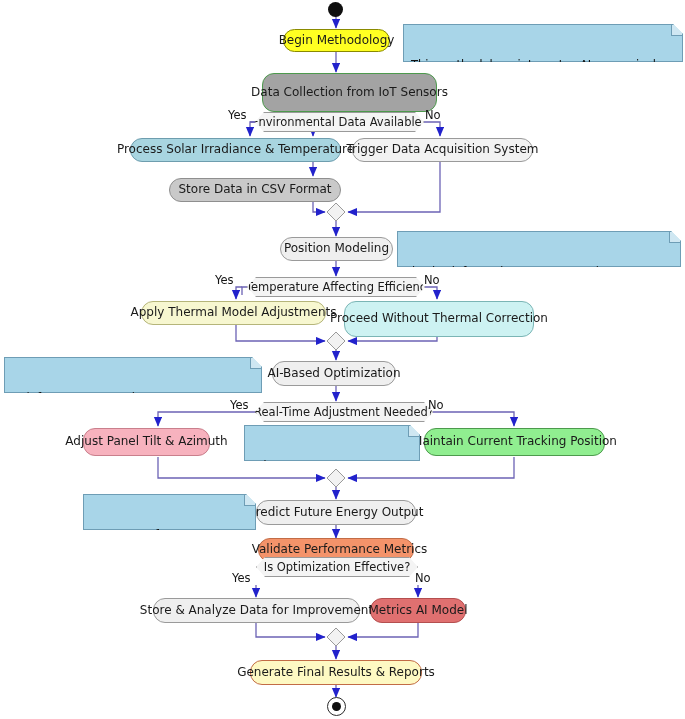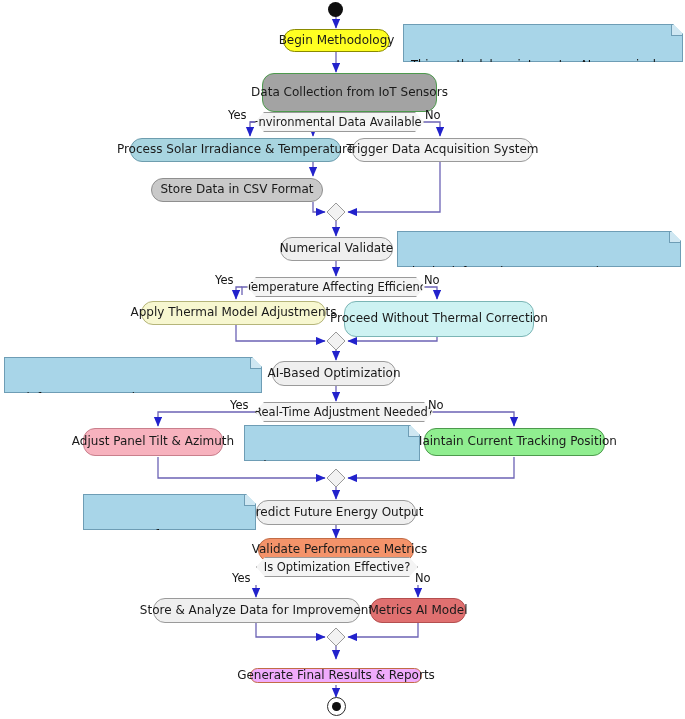--- a/index.html
+++ b/index.html
@@ -193,43 +193,43 @@
     </div>
 
   <div class="node" style="left:283px; top:29px; width:107px; height:23px; background:#ffff22; border-color:#8a8a00;">Begin Methodology</div>
 
   <div class="node" style="left:262px; top:73px; width:175px; height:39px; background:#a3a3a3; border-color:#4d9a4d;">Data Collection from IoT Sensors</div>
 
   <div class="node" style="left:130px; top:138px; width:211px; height:24px; background:#a8d5e0; border-color:#6e9dae;">Process Solar Irradiance &amp; Temperature</div>
 
   <div class="node" style="left:352px; top:138px; width:181px; height:24px; background:#f2f2f2; border-color:#9a9a9a;">Trigger Data Acquisition System</div>
 
-  <div class="node" style="left:151px; top:178px; width:172px; height:24px; background:#c9c9c9; border-color:#8f8f8f;">Store Data in CSV Format</div>
-
-  <div class="node" style="left:280px; top:237px; width:113px; height:24px; background:#efefef; border-color:#9a9a9a;">Numerical Validate</div>
+  <div class="node" style="left:169px; top:178px; width:172px; height:24px; background:#c9c9c9; border-color:#8f8f8f;">Store Data in CSV Format</div>
+
+  <div class="node" style="left:280px; top:237px; width:113px; height:24px; background:#efefef; border-color:#9a9a9a;">Position Modeling</div>
 
   <div class="node" style="left:141px; top:301px; width:185px; height:24px; background:#f7f7d0; border-color:#b5b57a;">Apply Thermal Model Adjustments</div>
 
   <div class="node" style="left:344px; top:301px; width:190px; height:36px; background:#cdf2f2; border-color:#7bb5b5;">Proceed Without Thermal Correction</div>
 
   <div class="node" style="left:272px; top:361px; width:124px; height:25px; background:#efefef; border-color:#9a9a9a;">AI-Based Optimization</div>
 
-  <div class="node" style="left:83px; top:428px; width:140px; height:28px; background:#f7b2be; border-color:#c97f8c;">Adjust Panel Tilt &amp; Azimuth</div>
+  <div class="node" style="left:83px; top:428px; width:127px; height:28px; background:#f7b2be; border-color:#c97f8c;">Adjust Panel Tilt &amp; Azimuth</div>
 
   <div class="node" style="left:424px; top:428px; width:181px; height:28px; background:#90ee90; border-color:#4d9a4d;">Maintain Current Tracking Position</div>
 
   <div class="node" style="left:256px; top:500px; width:160px; height:25px; background:#efefef; border-color:#9a9a9a;">Predict Future Energy Output</div>
 
   <div class="node" style="left:258px; top:538px; width:156px; height:24px; background:#f4936a; border-color:#c26c46;padding-left:16px;">Validate Performance Metrics</div>
 
   <div class="node" style="left:153px; top:598px; width:207px; height:25px; background:#efefef; border-color:#9a9a9a;">Store &amp; Analyze Data for Improvement</div>
 
   <div class="node" style="left:370px; top:598px; width:96px; height:25px; background:#e07070; border-color:#b44f4f;">Metrics AI Model</div>
 
-  <div class="node" style="left:250px; top:660px; width:172px; height:15px; background:#f0abfc; border-color:#c26c46;margin-top:8px;">Generate Final Results &amp; Reports</div>
+  <div class="node" style="left:250px; top:660px; width:172px; height:25px; background:#fef9c3; border-color:#c26c46;">Generate Final Results &amp; Reports</div>
 
   <div class="decision" style="left:255px; top:112px; width:169px; height:20px;">Environmental Data Available?</div>
   <div class="edge-label" style="left:228px; top:108px;">Yes</div>
   <div class="edge-label" style="left:425px; top:108px;">No</div>
 
   <div class="decision" style="left:247px; top:277px; width:178px; height:20px;">Is Temperature Affecting Efficiency?</div>
   <div class="edge-label" style="left:215px; top:273px;">Yes</div>
   <div class="edge-label" style="left:424px; top:273px;">No</div>
 
   <div class="decision" style="left:255px; top:402px; width:178px; height:20px;">Real-Time Adjustment Needed?</div>

